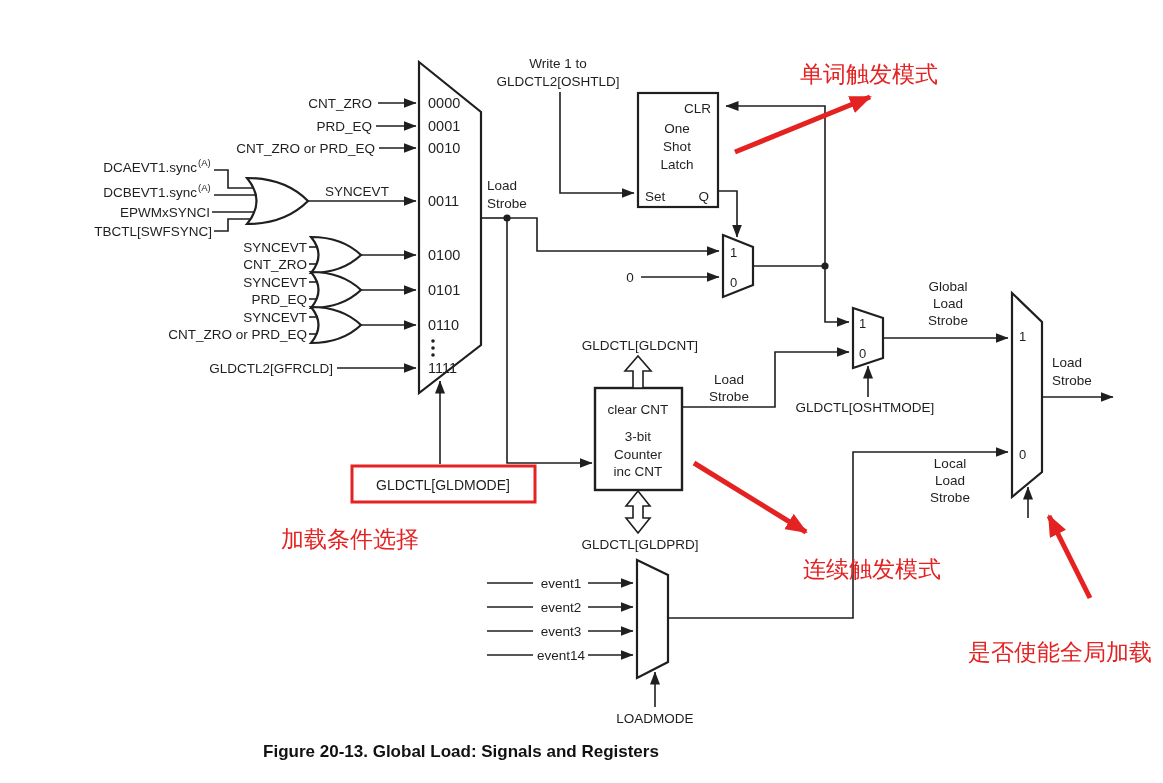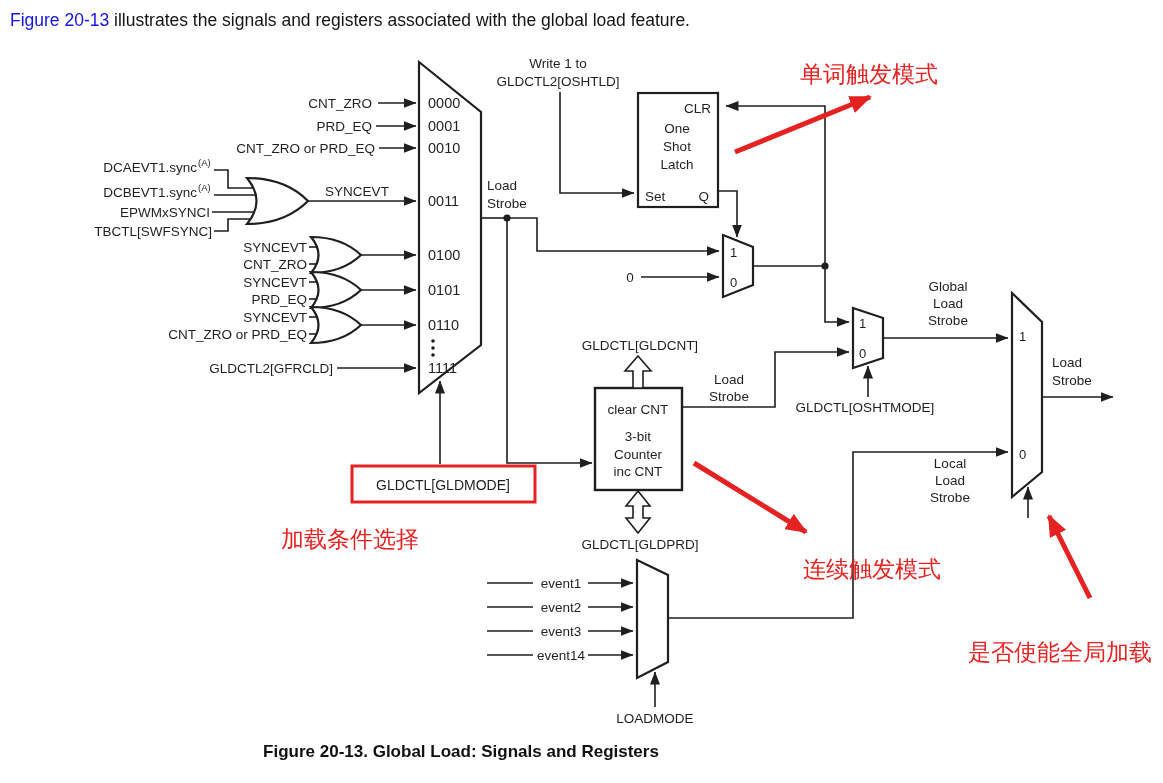--- a/index.html
+++ b/index.html
@@ -21,21 +21,20 @@
   .thick{stroke-width:2.4;}
   .holl{stroke:#1f1f21;stroke-width:1.6;fill:#ffffff;}
   .redl{stroke:#e42222;stroke-width:5;fill:none;}
   .redbox{stroke:#e42222;stroke-width:3;fill:none;}
 </style>
 </head>
 <body>
 
 <div class="stage">
 
-  <div class="intro"><span class="link">Figure 20-13</span><span> illustrates the signals and registers associated with the global load feature.</span></div>
 
   <svg width="1163" height="783" viewBox="0 0 1163 783">
     <defs>
       <marker id="arr" markerUnits="userSpaceOnUse" markerWidth="13" markerHeight="10" refX="12.5" refY="5" orient="auto">
         <path d="M0,0 L13,5 L0,10 Z" fill="#1f1f21"></path>
       </marker>
       <marker id="redarr" markerUnits="userSpaceOnUse" markerWidth="22" markerHeight="18" refX="20" refY="9" orient="auto">
         <path d="M0,0 L22,9 L0,18 Z" fill="#e42222"></path>
       </marker>
     </defs>

